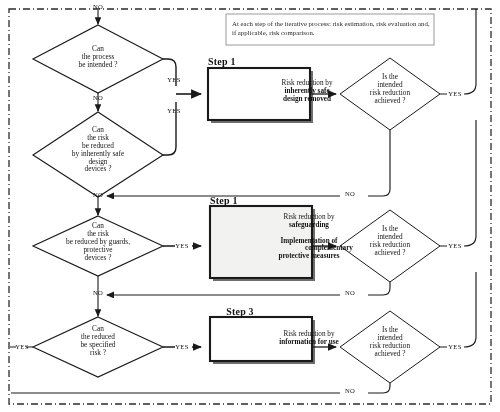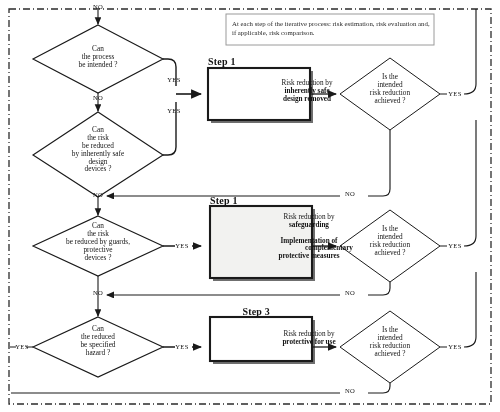--- a/index.html
+++ b/index.html
@@ -162,29 +162,29 @@
     <div>risk reduction</div>
     <div>achieved ?</div>
   </div>
   <div class="lbl edge-lbl" style="left:444px;top:242px;width:22px;">YES</div>
   <div class="lbl edge-lbl" style="left:339px;top:289px;width:22px;">NO</div>
 
   <div class="lbl dia-txt" style="left:48px;top:325px;width:100px;">
     <div>Can</div>
     <div>the reduced</div>
     <div>be specified</div>
-    <div>hazard ?</div>
+    <div>risk ?</div>
   </div>
   <div class="lbl edge-lbl" style="left:11px;top:343px;width:22px;">YES</div>
   <div class="lbl edge-lbl" style="left:171px;top:343px;width:22px;">YES</div>
 
-  <div class="lbl step-hdr" style="left:210px;top:307px;width:60px;text-align:right;">Step 3</div>
+  <div class="lbl step-hdr" style="left:210px;top:307px;width:60px;text-align:center;">Step 3</div>
   <div class="lbl box-txt" style="left:212px;top:331px;width:98px;">
     <div>Risk reduction by</div>
-    <div style="font-weight:bold;">protective for use</div>
+    <div style="font-weight:bold;">information for use</div>
   </div>
 
   <div class="lbl dia-txt" style="left:348px;top:326px;width:84px;">
     <div>Is the</div>
     <div>intended</div>
     <div>risk reduction</div>
     <div>achieved ?</div>
   </div>
   <div class="lbl edge-lbl" style="left:444px;top:343px;width:22px;">YES</div>
   <div class="lbl edge-lbl" style="left:339px;top:387px;width:22px;">NO</div>

